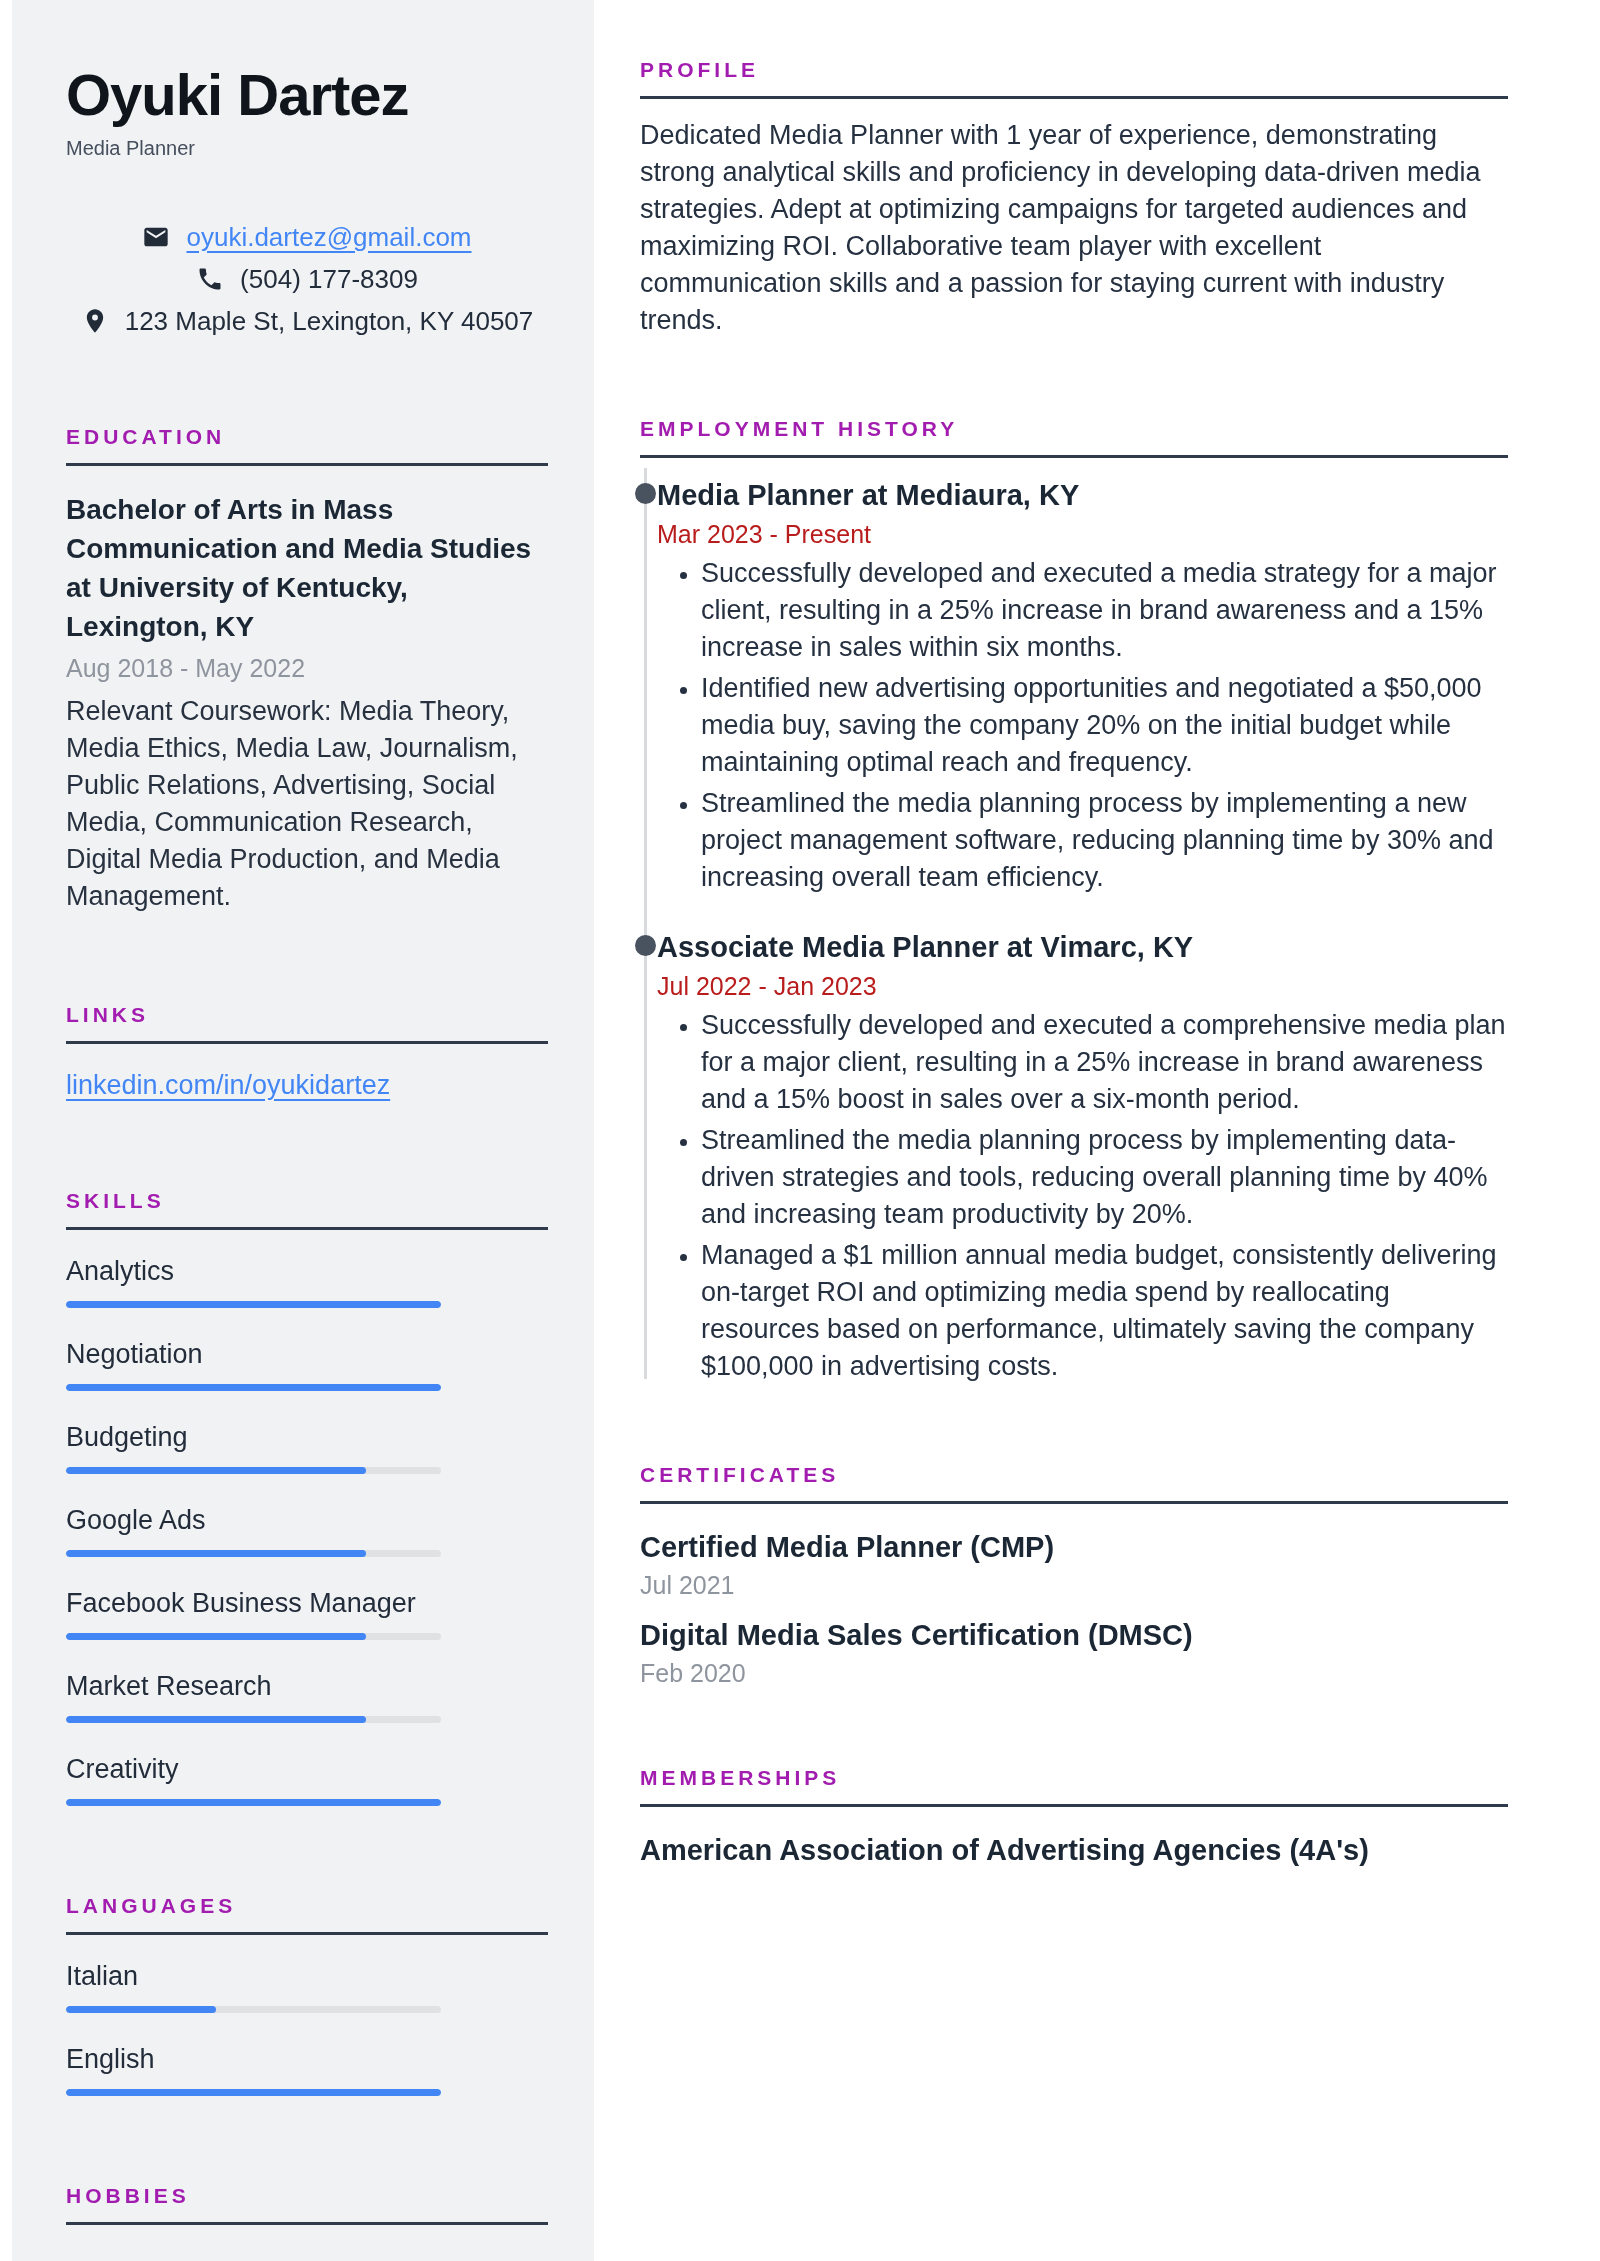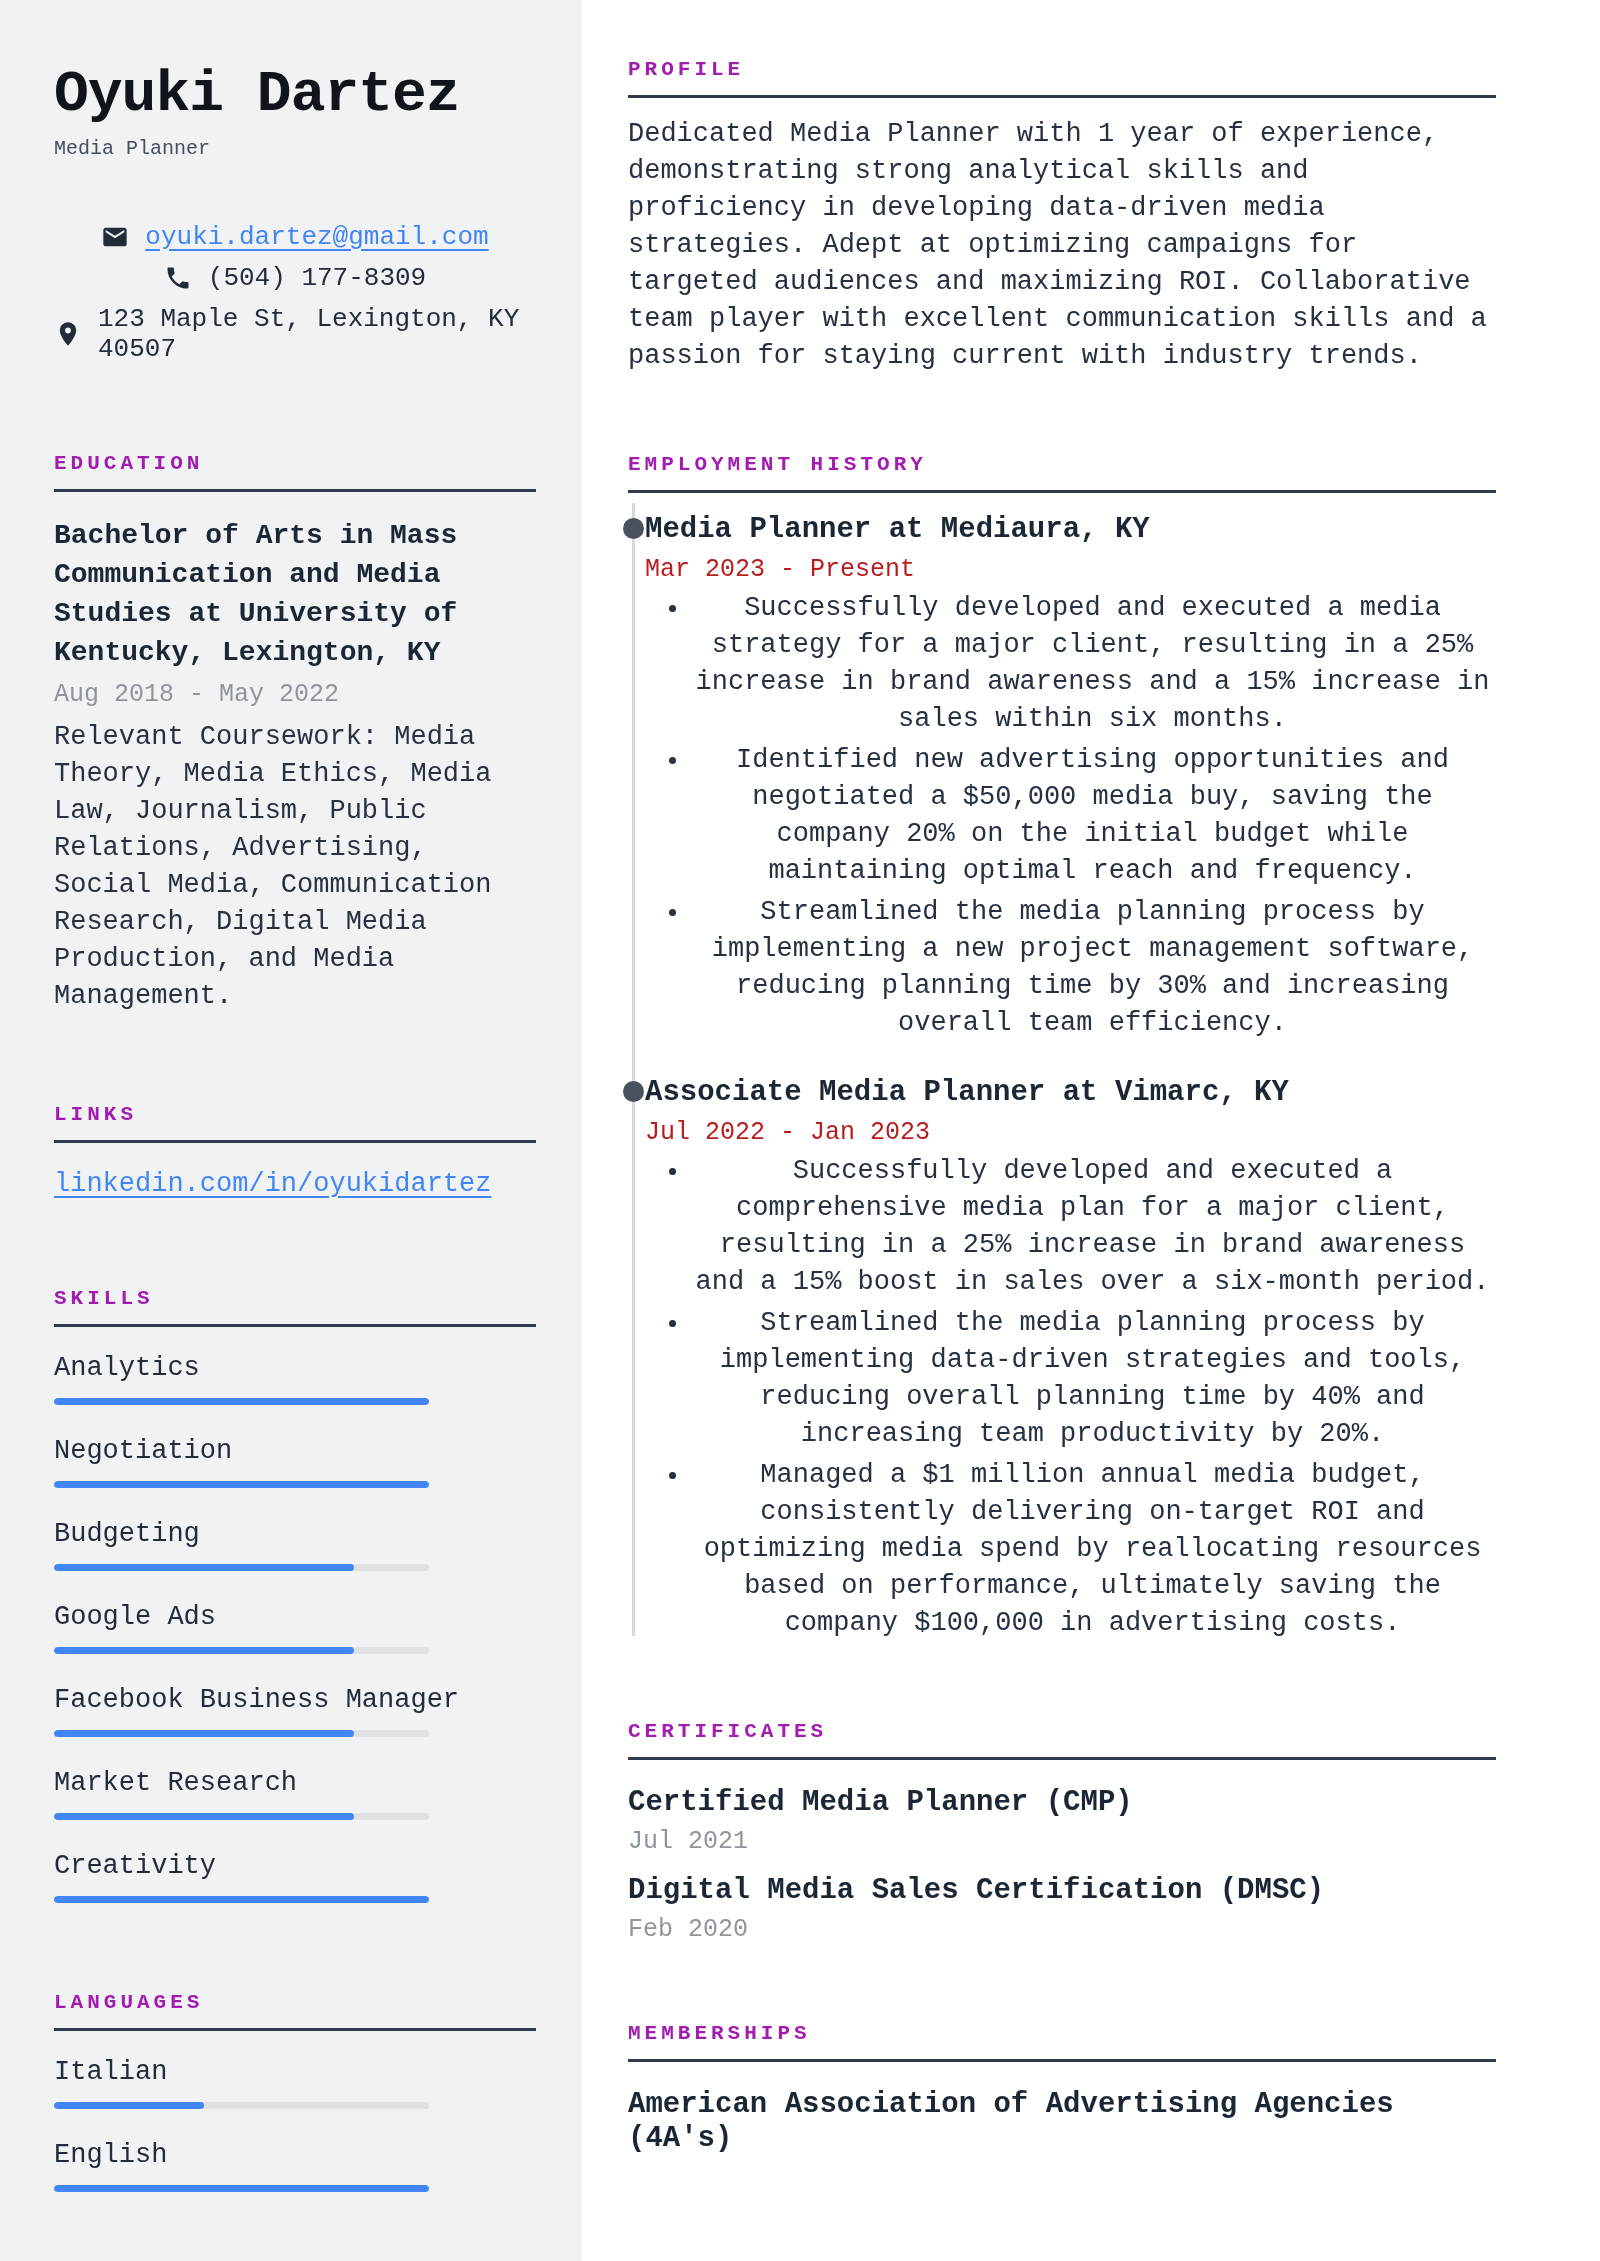--- a/index.html
+++ b/index.html
@@ -1,17 +1,17 @@
 <!DOCTYPE html>
 <html><head>
 <meta charset="utf-8">
 <style>
   html,body{margin:0;padding:0;background:#ffffff;}
   .page{position:relative;width:1580px;height:2261px;display:flex;overflow:hidden;
-        font-family:Liberation Mono, monospace;color:#27313f;background:#ffffff;}
+        font-family:Liberation Sans, sans-serif;color:#27313f;background:#ffffff;padding-left:12px;}
   
   .sidebar{width:582px;box-sizing:border-box;background:#f1f2f4;padding:64px 46px 0 54px;flex:none;}
   .name{font-size:58px;font-weight:700;color:#10151c;margin:0;line-height:1.08;letter-spacing:-1px;}
   .subtitle{font-size:20px;color:#454e5c;margin-top:10px;}
   .contact{margin-top:62px;}
   .crow{display:flex;align-items:center;margin-bottom:11px;font-size:26px;color:#222c3a;justify-content:center;}
   .cicon{width:28px;height:28px;flex:none;margin-right:16px;display:inline-flex;align-items:center;justify-content:center;}
   .cicon svg{width:28px;height:28px;fill:#222b38;}
   a.link{color:#4286f5;text-decoration:underline;text-underline-offset:5px;}
   section{display:block;}
@@ -33,21 +33,21 @@
   .main-section + .main-section{margin-top:78px;}
   .para{font-size:27px;line-height:37px;color:#253040;margin:18px 0 0 0;}
   
   .timeline{position:relative;margin-top:20px;}
   .timeline::before{content:"";position:absolute;left:4px;top:-10px;bottom:6px;width:3px;background:#d8dadd;}
   .job{position:relative;padding-left:17px;margin-bottom:34px;}
   .job:last-child{margin-bottom:0;}
   .job::before{content:"";position:absolute;left:-5px;top:5px;width:21px;height:21px;border-radius:50%;background:#49525f;}
   h3{font-size:29px;font-weight:700;color:#1b2734;margin:0;line-height:34px;}
   .jdate{font-size:25px;color:#b91c1c;margin:8px 0 6px 0;}
-  ul.bullets{margin:6px 0 0 0;padding-left:44px;text-align:center;}
+  ul.bullets{margin:6px 0 0 0;padding-left:44px;}
   ul.bullets li{font-size:27px;line-height:37px;color:#253040;margin-bottom:4px;}
   ul.bullets li::marker{color:#253040;font-size:24px;}
   .cert{margin-top:18px;}
   .cert:first-of-type{margin-top:26px;}
   .cdate{font-size:25px;color:#8f959e;margin-top:7px;}
   .member{font-size:29px;font-weight:700;color:#1b2734;margin-top:26px;line-height:34px;}
 </style>
 </head>
 <body>
 

